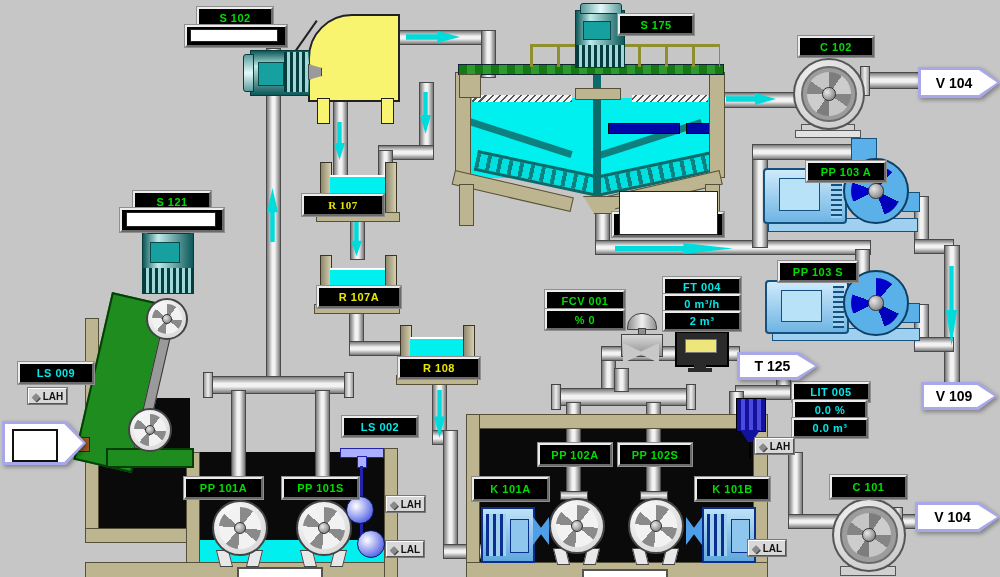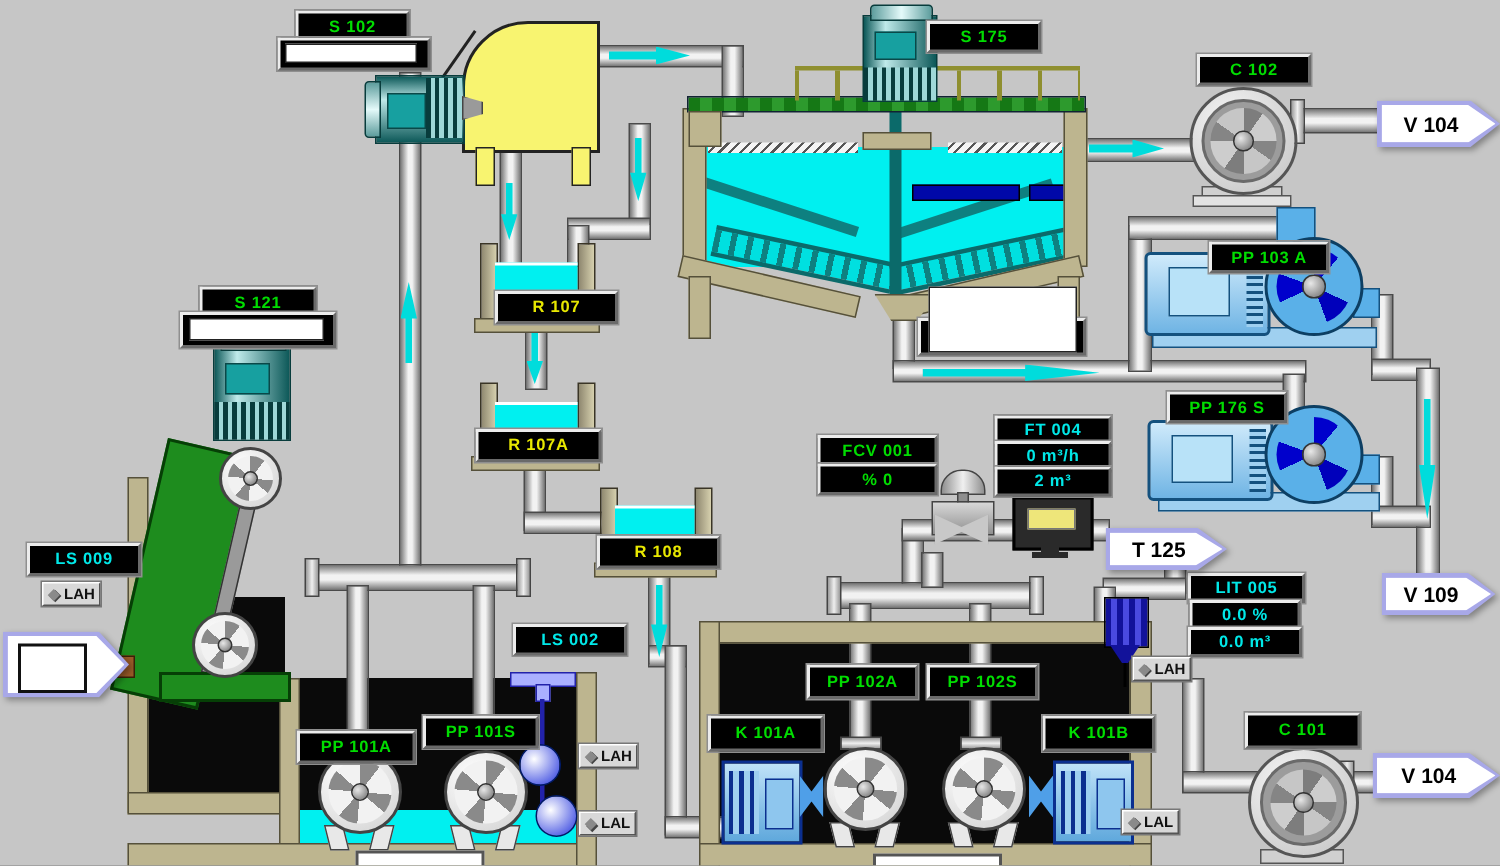--- a/index.html
+++ b/index.html
@@ -346,38 +346,38 @@
   <div class="tag" style="left:618px;top:14px;width:72px;height:17px;">
       <span class="green">S 175</span>
     </div>
   <div class="tag" style="left:798px;top:36px;width:72px;height:17px;">
       <span class="green">C 102</span>
     </div>
   <div class="tag" style="left:778px;top:161px;width:76px;height:17px;margin-left:28px;">
       <span class="green">PP 103 A</span>
     </div>
   <div class="tag" style="left:778px;top:261px;width:76px;height:17px;">
-      <span class="green">PP 176 S</span>
-    </div>
-  <div class="tag" style="left:330px;top:194px;width:78px;height:18px;">
+      <span class="green">PP 103 S</span>
+    </div>
+  <div class="tag" style="left:302px;top:194px;width:78px;height:18px;font-family:Liberation Serif, serif;">
       <span class="yellow">R 107</span>
     </div>
   <div class="tag" style="left:317px;top:286px;width:80px;height:18px;">
       <span class="yellow">R 107A</span>
     </div>
   <div class="tag" style="left:398px;top:357px;width:78px;height:18px;">
       <span class="yellow">R 108</span>
     </div>
   <div class="tag" style="left:18px;top:362px;width:72px;height:18px;">
       <span class="cyan">LS 009</span>
     </div>
   <div class="tag" style="left:342px;top:416px;width:72px;height:17px;">
       <span class="cyan">LS 002</span>
     </div>
-  <div class="tag" style="left:198px;top:477px;width:75px;height:18px;margin-top:10px;">
+  <div class="tag" style="left:184px;top:477px;width:75px;height:18px;">
       <span class="green">PP 101A</span>
     </div>
   <div class="tag" style="left:282px;top:477px;width:73px;height:18px;">
       <span class="green">PP 101S</span>
     </div>
   <div class="tag" style="left:538px;top:443px;width:70px;height:19px;">
       <span class="green">PP 102A</span>
     </div>
   <div class="tag" style="left:618px;top:443px;width:70px;height:19px;">
       <span class="green">PP 102S</span>

